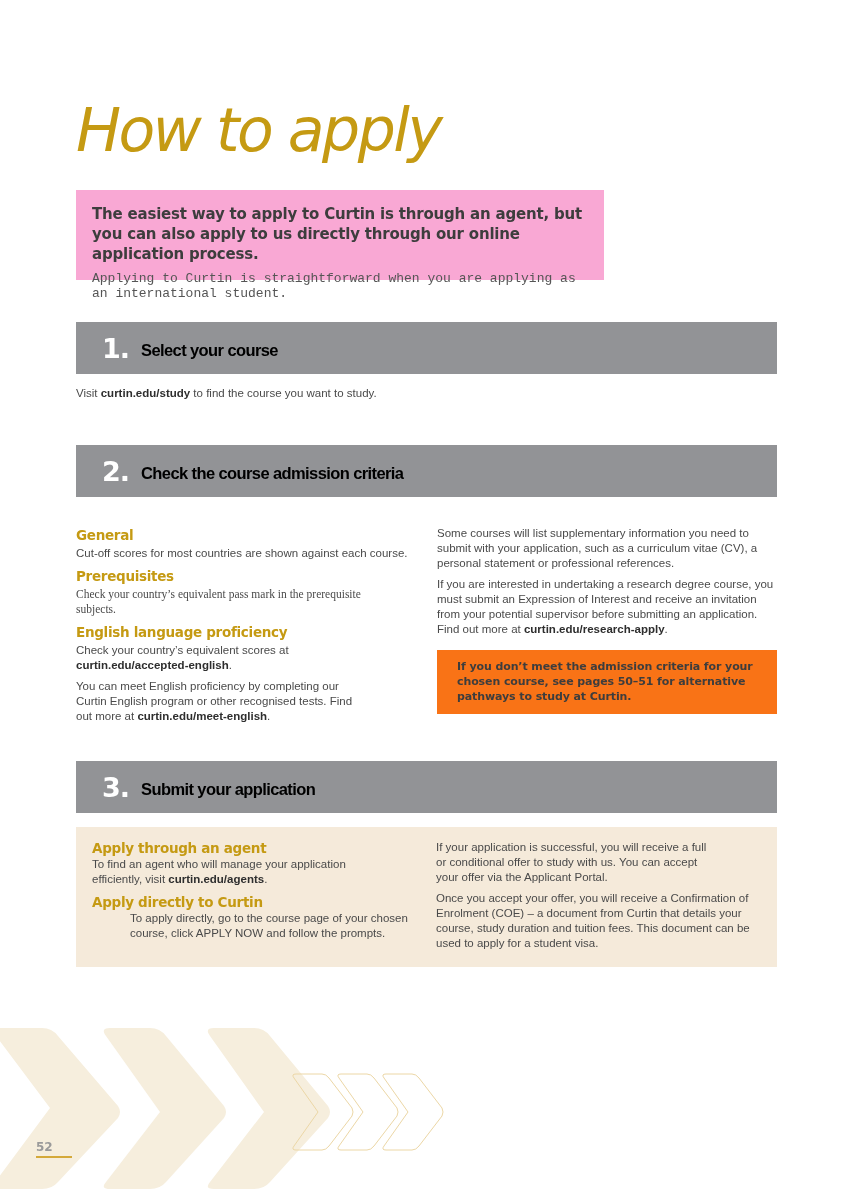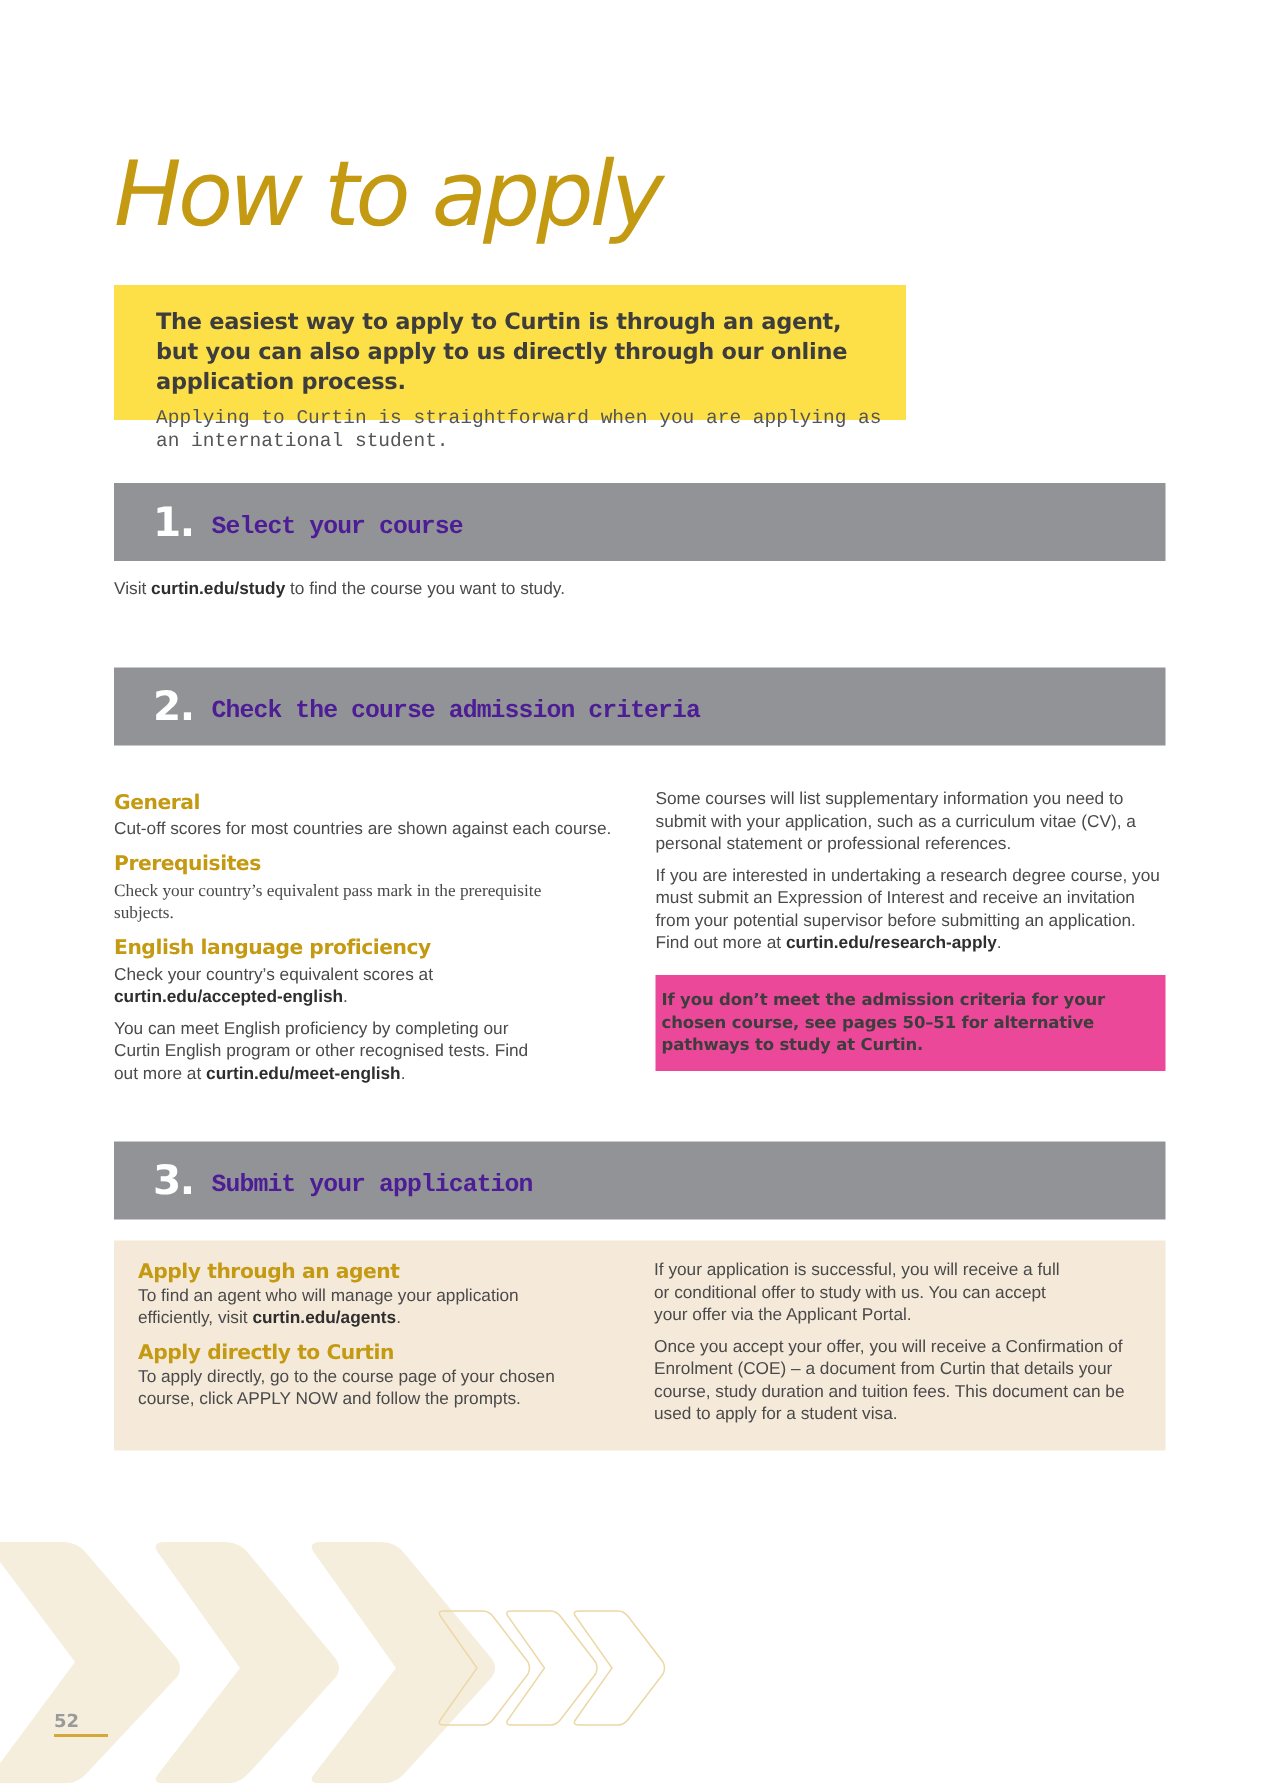--- a/index.html
+++ b/index.html
@@ -7,59 +7,59 @@
     body { position: relative; font-family: "Liberation Sans", sans-serif; color: #4a4a4a; }
 
     .title {
       position: absolute; left: 76px; top: 92px;
       font-family: "DejaVu Sans", sans-serif; font-weight: normal; font-style: italic;
       font-size: 60px; letter-spacing: -2.5px; color: #c59a13; line-height: 76px;
     }
 
     .intro {
       position: absolute; left: 76px; top: 190px; width: 528px; height: 90px;
-      background: #fde047; padding: 14px 16px 0 28px;
+      background: #f9a8d4; padding: 14px 16px 0 16px;
     }
     .intro-lead {
       font-family: "DejaVu Sans", sans-serif; font-weight: bold; font-size: 15px;
       line-height: 20px; color: #3d3d3d; letter-spacing: -0.2px;
     }
     .intro-sub { font-size: 13px; color: #555; margin-top: 7px; font-family: Liberation Mono, monospace; }
 
     .step-bar {
       position: absolute; left: 76px; width: 701px; height: 52px;
       background: #929396; display: flex; align-items: center; padding-left: 26px;
     }
     .step-num {
       font-family: "DejaVu Sans", sans-serif; font-weight: bold; font-size: 27px;
       color: #ffffff; letter-spacing: -1px; margin-right: 12px;
     }
     .step-title {
-      font-family: Liberation Mono, monospace; font-weight: bold; font-size: 16.5px;
-      color: #4c1d95; letter-spacing: -0.6px; padding-top: 4px;
+      font-family: Liberation Sans, sans-serif; font-weight: bold; font-size: 16.5px;
+      color: #000000; letter-spacing: -0.6px; padding-top: 4px;
     }
 
     .body-text { font-size: 11.5px; line-height: 15px; color: #4a4a4a; }
     .body-text b { color: #2e2e2e; }
     .gold-head {
       font-family: "DejaVu Sans", sans-serif; font-weight: bold; font-size: 13.5px;
       color: #c59a13; letter-spacing: -0.3px; line-height: 18px;
     }
 
     .s1-text { position: absolute; left: 76px; top: 386px; }
 
     .col { position: absolute; width: 340px; margin-top: 19px; }
     .col-left { left: 76px; top: 507px; }
     .col-right { left: 437px; top: 507px; }
     .col p { margin-bottom: 6px; }
     .col .gold-head { margin-bottom: 2px; }
 
     .note-box {
       position: absolute; left: 437px; top: 650px; width: 340px; height: 64px;
-      background: #ec4899; padding: 9px 4px;
+      background: #f97316; padding: 9px 20px;
     }
     .note-box p {
       font-family: "DejaVu Sans", sans-serif; font-weight: bold; font-size: 11px;
       line-height: 15px; color: #3d3d3d; letter-spacing: -0.1px;
     }
 
     .submit-box {
       position: absolute; left: 76px; top: 827px; width: 701px; height: 140px;
       background: #f5eada;
     }
@@ -119,21 +119,21 @@
 <div class="step-bar" style="top:761px;">
   <span class="step-num">3.</span>
   <span class="step-title">Submit your application</span>
 </div>
 
 <section class="submit-box">
   <div class="submit-left">
     <h3 class="gold-head">Apply through an agent</h3>
     <p class="body-text" style="width:290px;"><span>To find an agent who will manage your application efficiently, visit </span><b>curtin.edu/agents</b><span>.</span></p>
     <h3 class="gold-head">Apply directly to Curtin</h3>
-    <p class="body-text" style="width:300px;">To apply directly, go to the course page of your chosen course, click APPLY NOW and follow the prompts.</p>
+    <p class="body-text" style="width:300px;margin-left:38px;">To apply directly, go to the course page of your chosen course, click APPLY NOW and follow the prompts.</p>
   </div>
   <div class="submit-right">
     <p class="body-text" style="width:280px;">If your application is successful, you will receive a full or conditional offer to study with us. You can accept your offer via the Applicant Portal.</p>
     <p class="body-text">Once you accept your offer, you will receive a Confirmation of Enrolment (COE) – a document from Curtin that details your course, study duration and tuition fees. This document can be used to apply for a student visa.</p>
   </div>
 </section>
 
 <svg class="deco" viewBox="0 0 460 169">
   <g fill="#f6eedd">
     <path d="M-40 8 L42 8 Q52 8 58 16 L118 86 Q122 92 118 98 L58 162 Q52 169 42 169 L-40 169 Z M-40 8 L-10 8 L50 88 L-10 169 L-40 169 Z" fill-rule="evenodd"></path>

